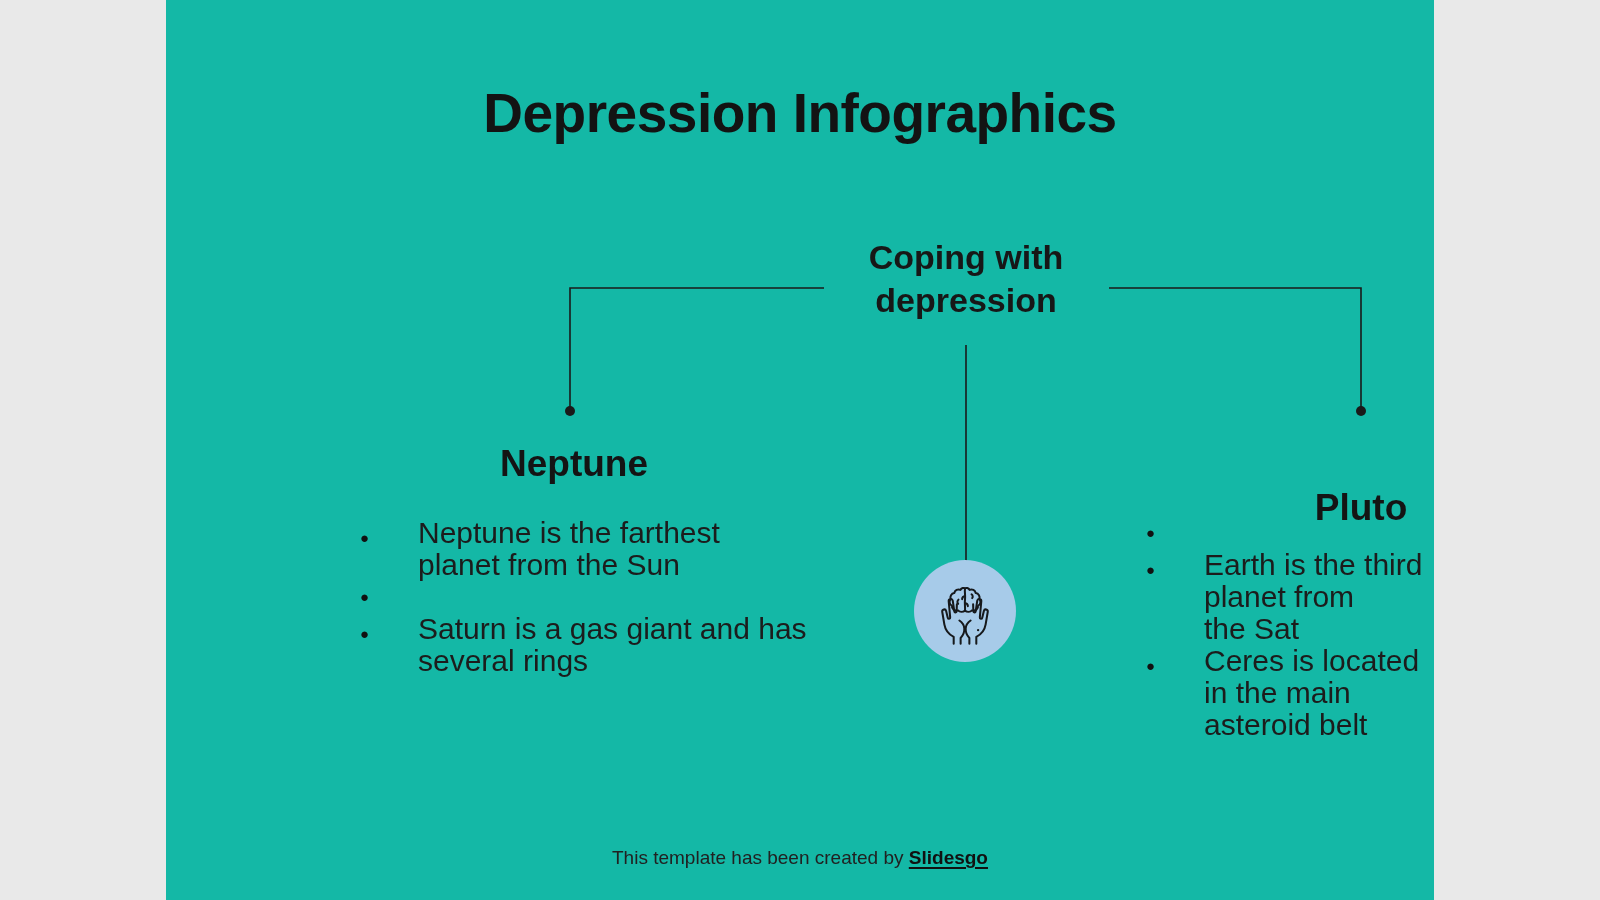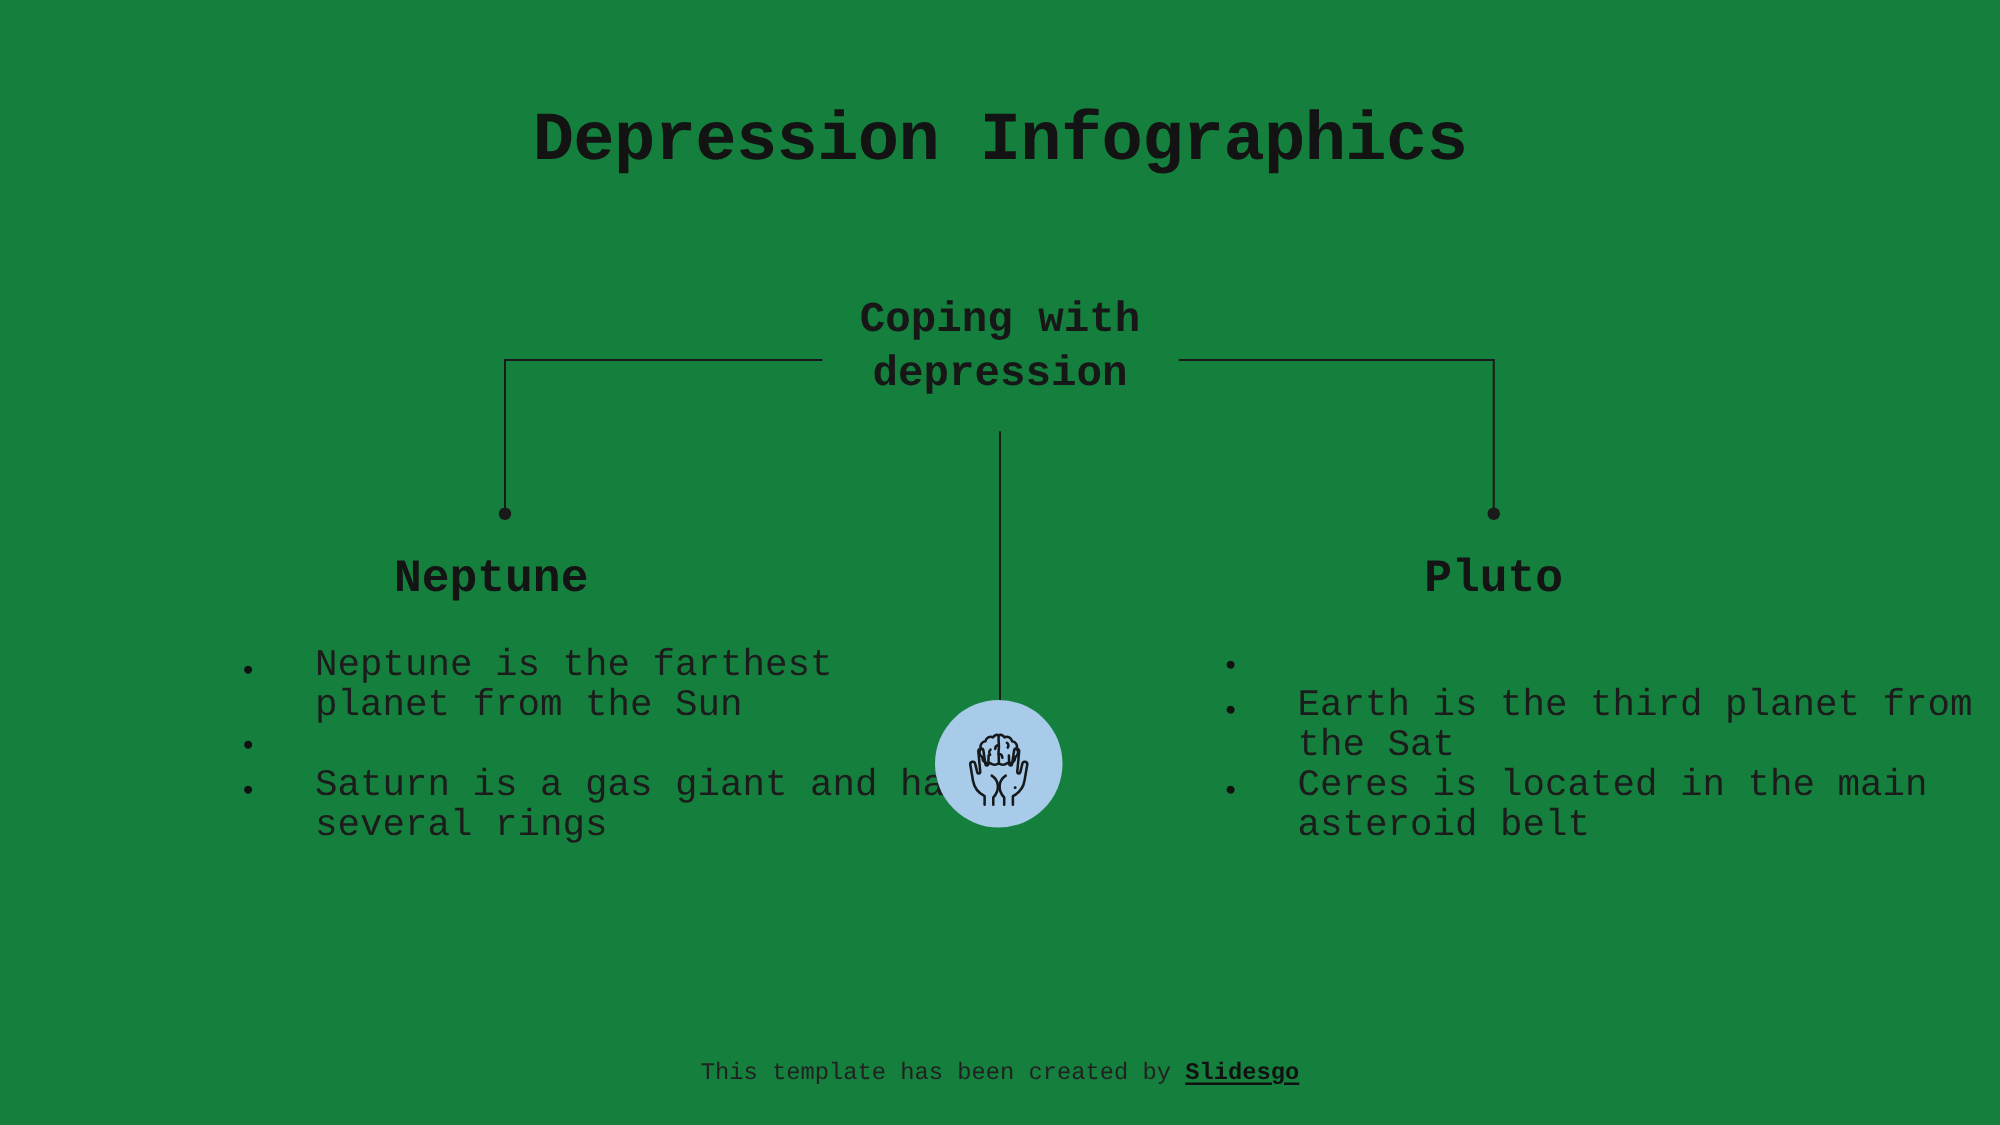--- a/index.html
+++ b/index.html
@@ -1,24 +1,24 @@
 <!DOCTYPE html>
 <html><head>
 <meta charset="utf-8">
 <title>Slide</title>
 <style>
   html, body { margin: 0; padding: 0; background: #e9e9e9; }
   .slide {
     position: relative;
-    width: 1600px;
+    width: 1268px;
     height: 900px;
     margin: 0 auto;
-    background: #15803d;
+    background: #14b8a6;
     overflow: hidden;
-    font-family: Liberation Mono, monospace;
+    font-family: Liberation Sans, sans-serif;
     color: #1b1b1b;
   }
 
   
   .title {
     position: absolute;
     left: 0; right: 0;
     top: 80px;
     margin: 0;
     text-align: center;
@@ -88,22 +88,22 @@
     position: absolute;
     top: 442px;
     width: 400px;
     margin: 0;
     text-align: center;
     font-size: 37px;
     line-height: 44px;
     font-weight: bold;
     color: #141414;
   }
-  .branch-heading.left  { left: 193px; }
-  .branch-heading.right { left: 995px; }
+  .branch-heading.left  { left: 208px; }
+  .branch-heading.right { left: 995px; margin-top: 44px; }
 
   
   .bullets {
     position: absolute;
     top: 517px;
     margin: 0;
     padding: 0;
     list-style: none;
   }
   .bullets.left  { left: 194px; }

